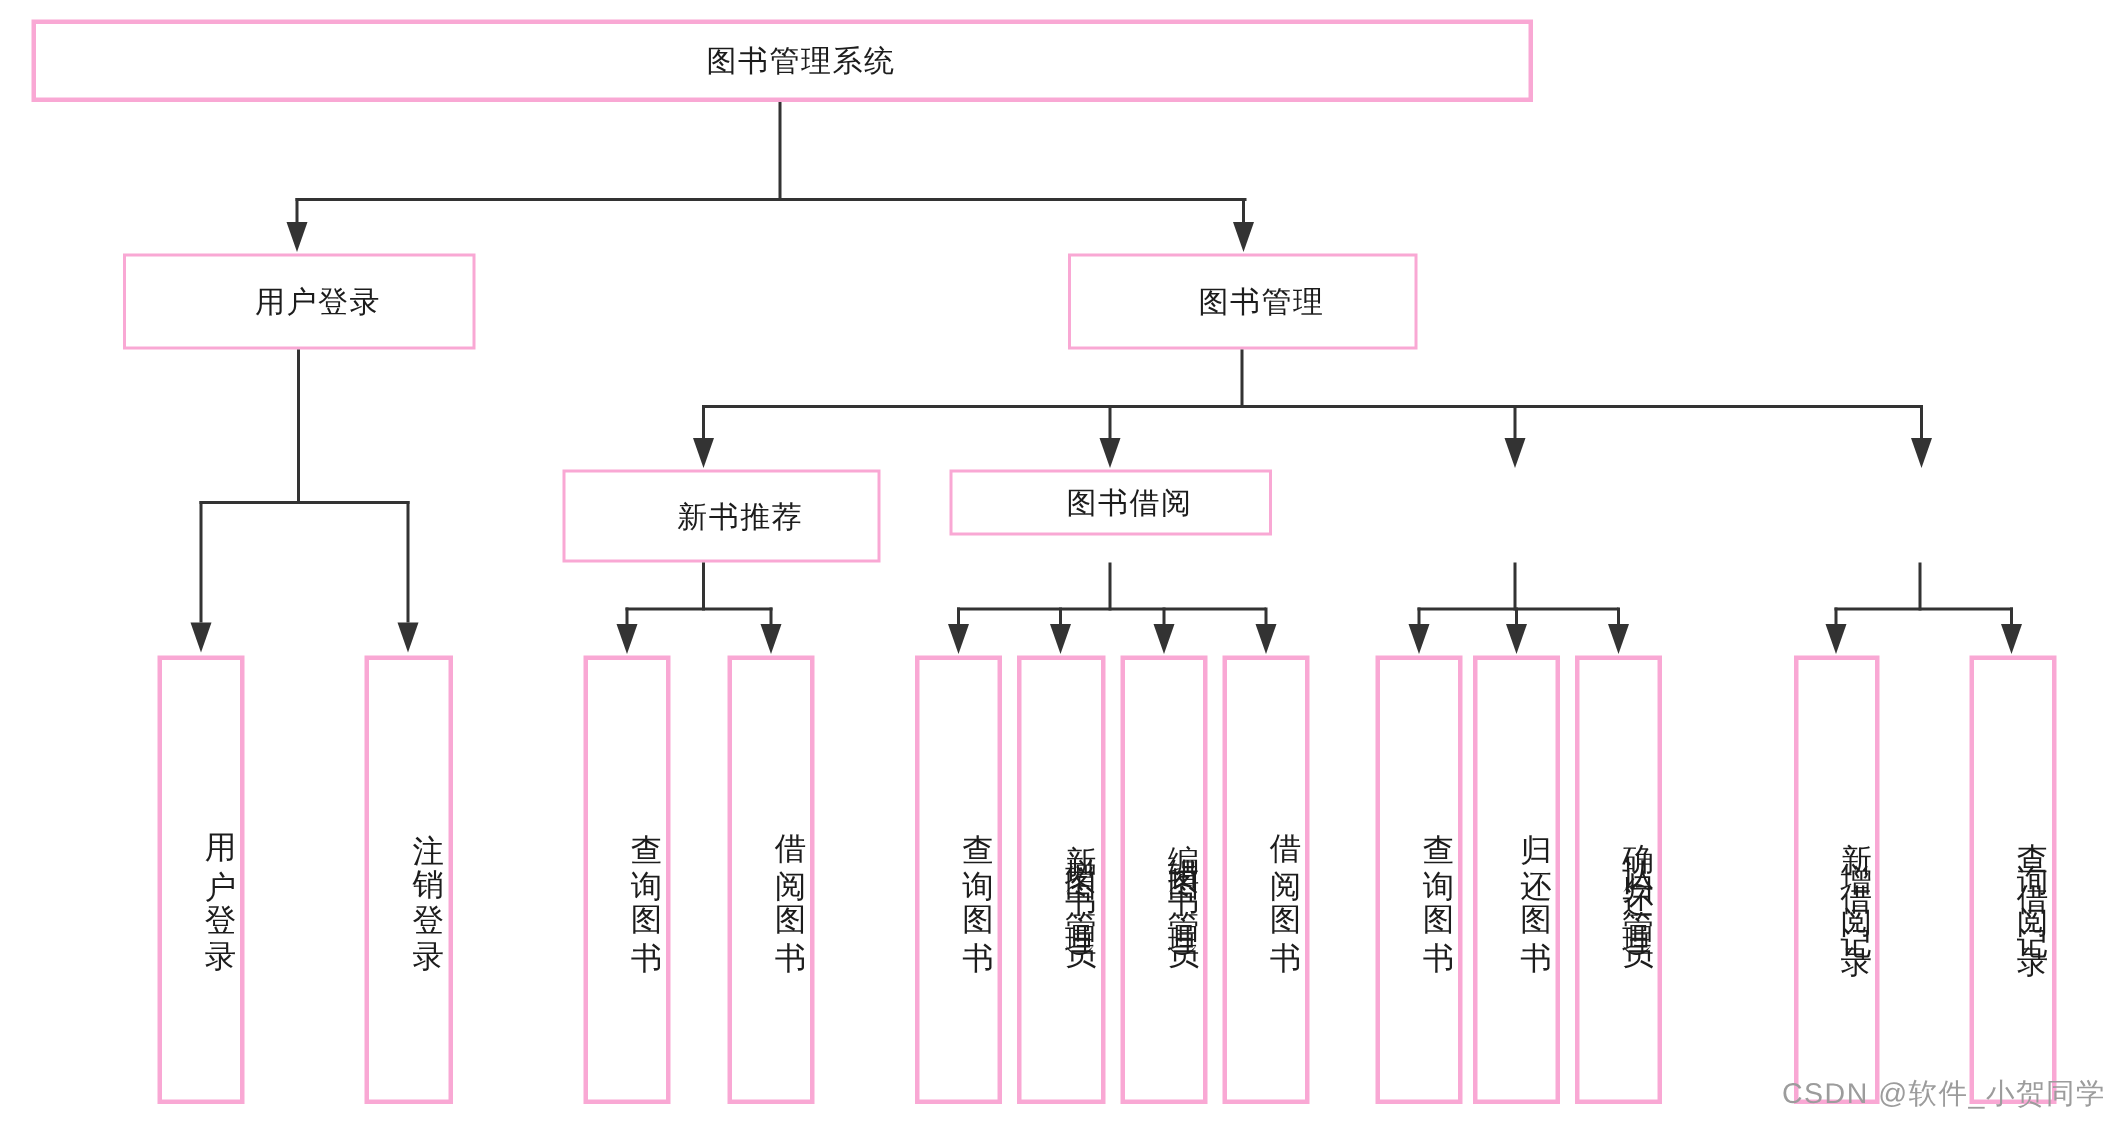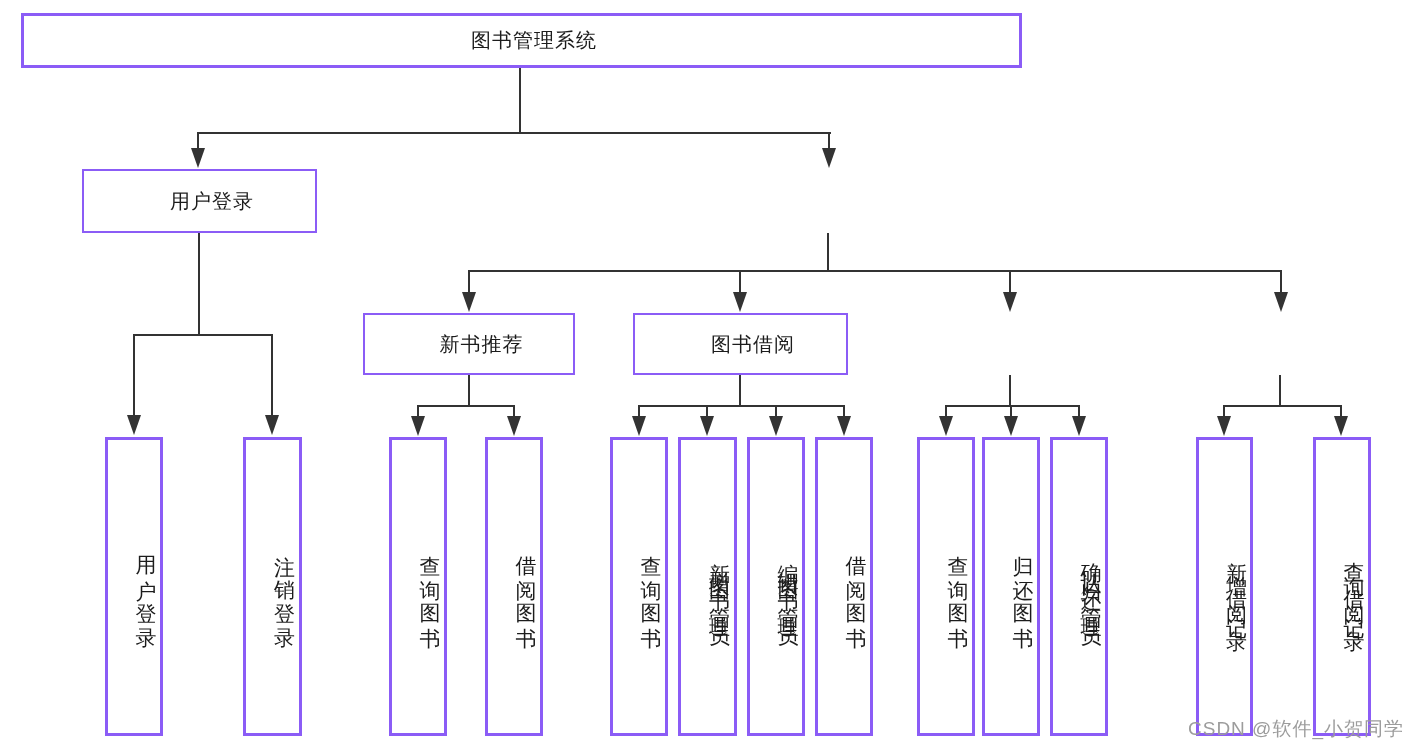--- a/index.html
+++ b/index.html
@@ -1,21 +1,21 @@
 <!DOCTYPE html>
 <html><head>
 <meta charset="utf-8">
 <style>
   html,body{margin:0;padding:0;background:#fff;}
   #stage{
     position:relative;width:1405px;height:747px;background:#ffffff;overflow:hidden;
     font-family:"Liberation Sans","DejaVu Sans",sans-serif;
   }
   .box{
-    position:absolute;box-sizing:border-box;border:2px solid #8b5cf6;background:#ffffff;
+    position:absolute;box-sizing:border-box;border:2px solid #f9a8d4;background:#ffffff;
     display:flex;align-items:center;justify-content:center;padding-left:25px;
   }
   .box.root{border-width:3px;}
   .box.leaf{border-width:3px;}
   .hlbl{font-size:20px;color:#1c1c1c;letter-spacing:1px;white-space:nowrap;}
   .vtext{
     writing-mode:vertical-rl;text-orientation:mixed;
     font-size:21px;color:#1c1c1c;line-height:1;white-space:nowrap;
   }
   .ls-lg{letter-spacing:24px;}
@@ -38,25 +38,28 @@
 
 <div id="stage">
 
   <div class="box root" style="left:21px;top:13px;width:1001px;height:55px;">
     <span class="hlbl">图书管理系统</span>
   </div>
 
   <div class="box" style="left:82px;top:169px;width:235px;height:64px;">
     <span class="hlbl">用户登录</span>
   </div>
+  <div class="box" style="left:712px;top:169px;width:233px;height:64px;">
+    <span class="hlbl">图书管理</span>
+  </div>
 
-  <div class="box" style="left:363px;top:313px;width:212px;height:62px;">
+  <div class="box" style="left:375px;top:313px;width:212px;height:62px;">
     <span class="hlbl">新书推荐</span>
   </div>
-  <div class="box" style="left:633px;top:313px;width:215px;height:62px;">
+  <div class="box" style="left:633px;top:313px;width:215px;height:44px;">
     <span class="hlbl">图书借阅</span>
   </div>
 
   <div class="box leaf" style="left:105px;top:437px;width:58px;height:299px;">
     <span class="vtext ls-lg">用户登录</span>
   </div>
   <div class="box leaf" style="left:243px;top:437px;width:59px;height:299px;">
     <span class="vtext ls-lg">注销登录</span>
   </div>
 

